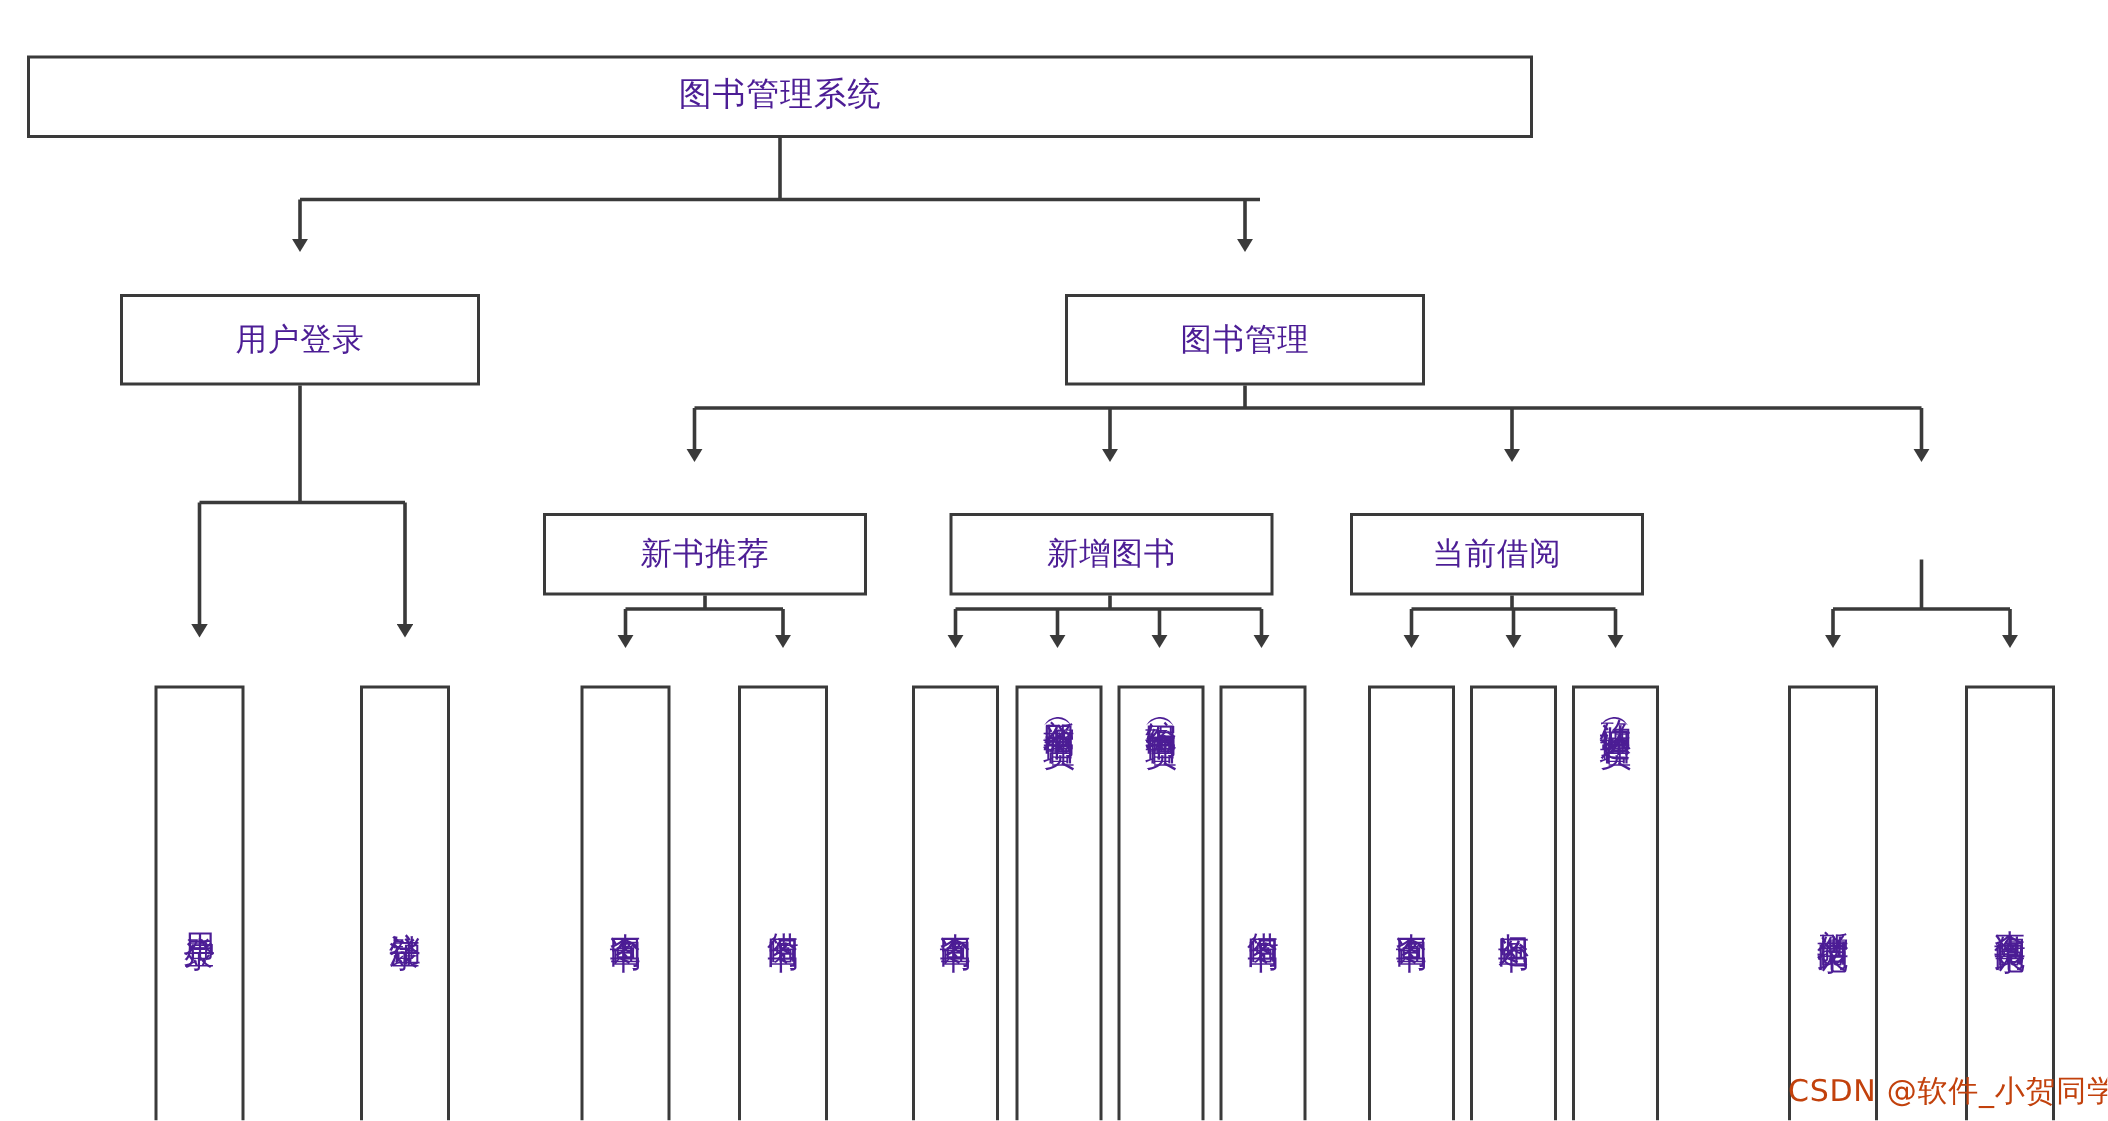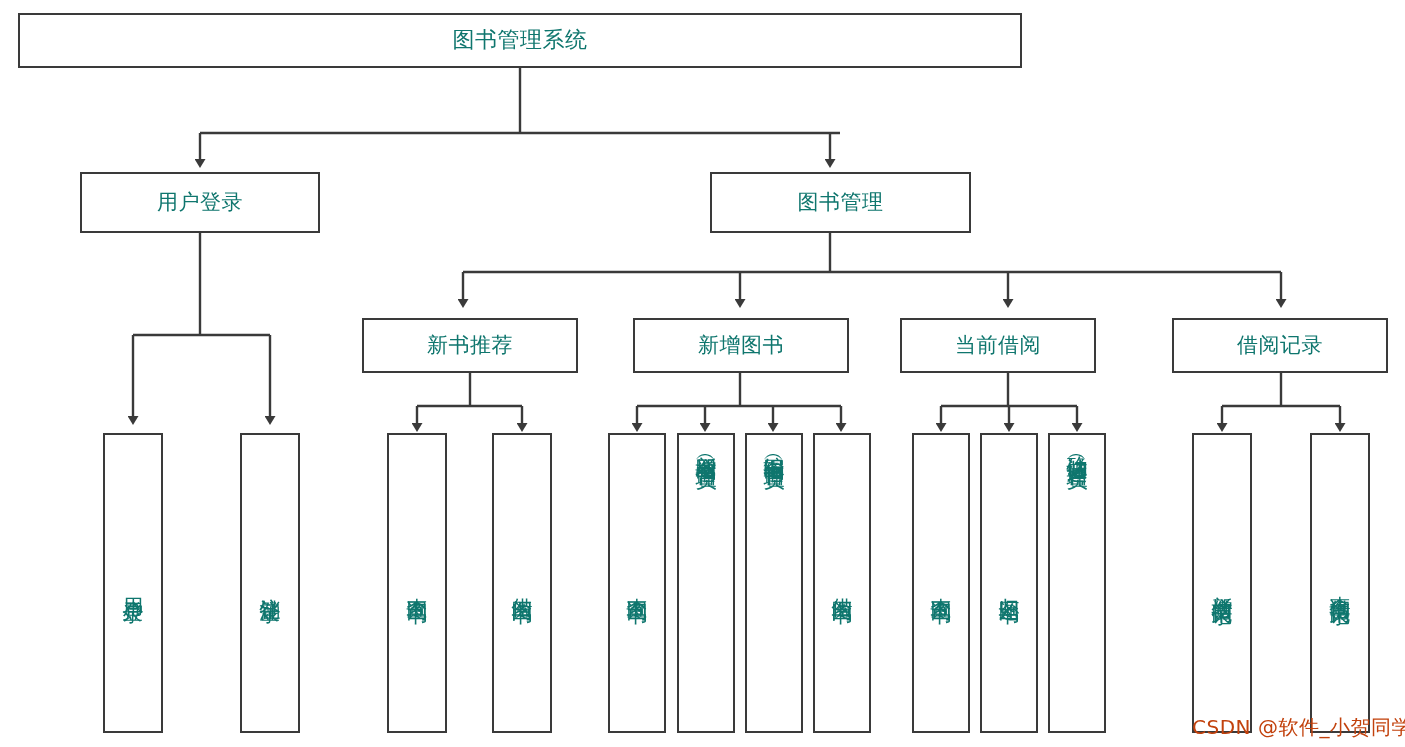--- a/index.html
+++ b/index.html
@@ -26,21 +26,22 @@
     pointer-events: none;
   }
   .node {
     position: absolute;
     box-sizing: border-box;
     background: #ffffff;
     border: 2.2px solid #3a3a3a;
     display: flex;
     align-items: center;
     justify-content: center;
-    color: #0f766e;
+    color: #4c1d95;
+    margin-top: 24px;
   }
   .node .label {
     display: block;
     white-space: nowrap;
     letter-spacing: 0.5px;
   }
   .node.horiz .label {
     font-size: 21px;
     line-height: 1.1;
   }
@@ -131,36 +132,33 @@
     </g>
   </svg>
 
   <div class="node horiz root" style="left:18px; top:13px; width:1004px; height:55px;">
     <span class="label">图书管理系统</span>
   </div>
 
   <div class="node horiz" style="left:80px; top:172px; width:240px; height:61px;">
     <span class="label">用户登录</span>
   </div>
-  <div class="node horiz" style="left:710px; top:172px; width:261px; height:61px;">
+  <div class="node horiz" style="left:710px; top:172px; width:240px; height:61px;">
     <span class="label">图书管理</span>
   </div>
 
   <div class="node horiz" style="left:362px; top:318px; width:216px; height:55px;">
     <span class="label">新书推荐</span>
   </div>
   <div class="node horiz" style="left:633px; top:318px; width:216px; height:55px;">
     <span class="label">新增图书</span>
   </div>
   <div class="node horiz" style="left:900px; top:318px; width:196px; height:55px;">
     <span class="label">当前借阅</span>
   </div>
-  <div class="node horiz" style="left:1172px; top:318px; width:216px; height:55px;">
-    <span class="label">借阅记录</span>
-  </div>
 
   <div class="node vert center" style="left:103px; top:433px; width:60px; height:300px;">
     <span class="label">用户登录</span>
   </div>
   <div class="node vert center" style="left:240px; top:433px; width:60px; height:300px;">
     <span class="label">注销登录</span>
   </div>
 
   <div class="node vert center" style="left:387px; top:433px; width:60px; height:300px;">
     <span class="label">查询图书</span>

